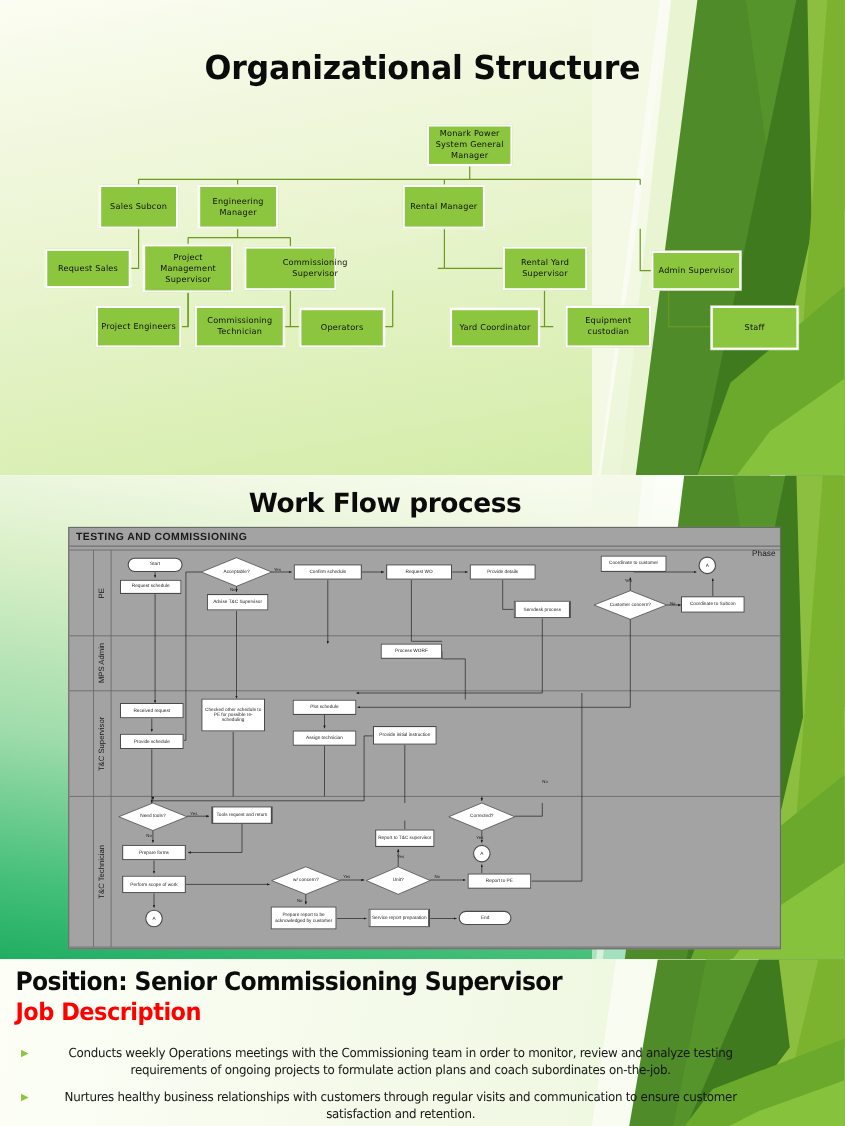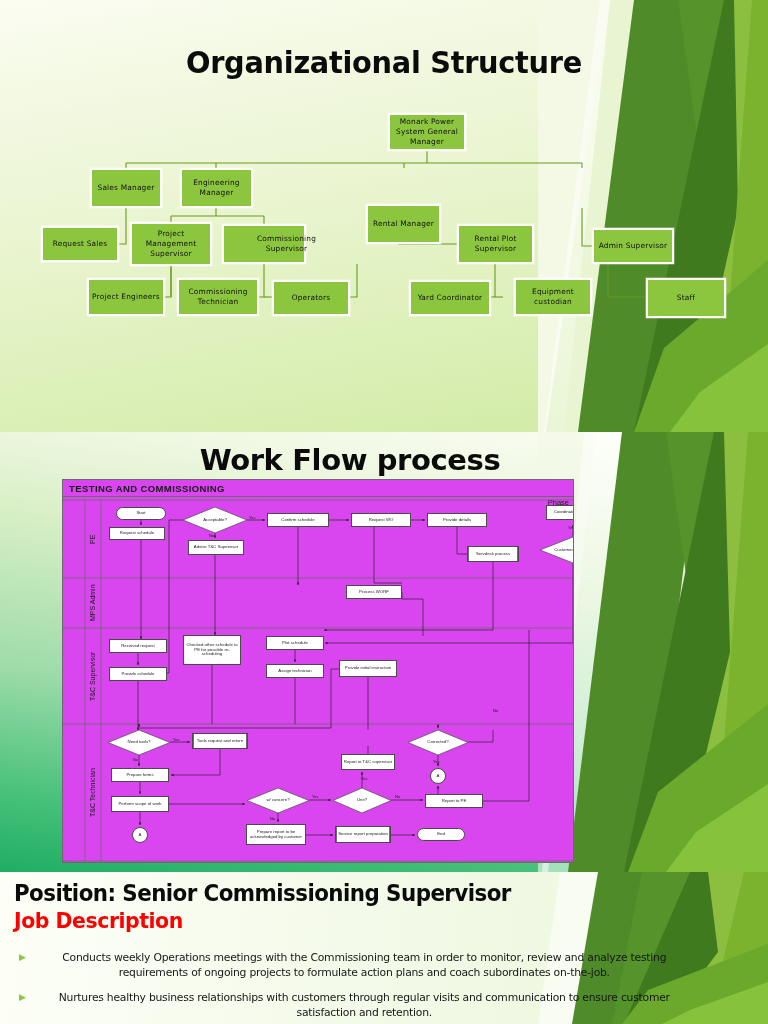--- a/index.html
+++ b/index.html
@@ -53,26 +53,26 @@
     position: absolute; left: 0; top: 432px; width: 768px; height: 440px;
     overflow: hidden;
     background:
       linear-gradient(115deg, rgba(30,170,95,0.0) 52%, rgba(30,170,95,0.0) 100%),
       linear-gradient(188deg, #fdfef7 0%, #f0f8e3 16%, #d8efc6 34%, #9fdcab 62%, #46c07a 86%, #1fae62 100%);
   }
   .s2-title {
     position: absolute; left: 0; top: 443px; width: 700px;
     text-align: center;
     font-family: "DejaVu Sans", sans-serif;
-    font-size: 29px; font-weight: bold; color: #0b0b0b;
+    font-size: 24px; font-weight: bold; color: #0b0b0b;
     letter-spacing: -0.4px;
   }
   .flowwrap {
-    position: absolute; left: 62px; top: 479px; width: 512px; height: 384px;
-    background: #d946ef;
+    position: absolute; left: 62px; top: 479px; width: 648px; height: 384px;
+    background: #a3a3a3;
     border: 1px solid #6a6a6a;
     overflow: hidden;
   }
   .flow-head {
     position: absolute; left: 0; top: 0; width: 100%; height: 17px;
     border-bottom: 1px solid #6a6a6a;
     font-family: "Liberation Sans", sans-serif;
     font-size: 9.5px; font-weight: bold; color: #1a1a1a;
     letter-spacing: 0.4px;
     display: flex; align-items: center; padding-left: 6px;
@@ -203,27 +203,27 @@
           <path d="M495,264 L495,297"></path>
           <path d="M491,297 L503,297"></path>
 
           <path d="M582,208 L582,246 L592,246"></path>
 
           <path d="M608,264 L608,297 L646,297"></path>
         </g>
       </svg>
 
       <div class="obox" style="left:388px;top:113px;width:78px;height:38px;">Monark Power System General Manager</div>
-      <div class="obox" style="left:90px;top:168px;width:72px;height:40px;">Sales Manager</div>
+      <div class="obox" style="left:90px;top:168px;width:72px;height:40px;">Sales Subcon</div>
       <div class="obox" style="left:180px;top:168px;width:73px;height:40px;">Engineering Manager</div>
-      <div class="obox" style="left:366px;top:168px;width:75px;height:40px;margin-top:36px;">Rental Manager</div>
+      <div class="obox" style="left:366px;top:168px;width:75px;height:40px;">Rental Manager</div>
       <div class="obox" style="left:41px;top:226px;width:78px;height:36px;">Request Sales</div>
       <div class="obox" style="left:130px;top:222px;width:82px;height:44px;">Project Management Supervisor</div>
       <div class="obox" style="left:222px;top:224px;width:84px;height:40px;padding-left:47px;">Commissioning Supervisor</div>
-      <div class="obox" style="left:457px;top:224px;width:77px;height:40px;">Rental Plot Supervisor</div>
+      <div class="obox" style="left:457px;top:224px;width:77px;height:40px;">Rental Yard Supervisor</div>
       <div class="obox" style="left:592px;top:228px;width:82px;height:36px;">Admin Supervisor</div>
       <div class="obox" style="left:87px;top:278px;width:78px;height:38px;">Project Engineers</div>
       <div class="obox" style="left:177px;top:278px;width:82px;height:38px;">Commissioning Technician</div>
       <div class="obox" style="left:272px;top:280px;width:78px;height:36px;">Operators</div>
       <div class="obox" style="left:409px;top:280px;width:82px;height:36px;">Yard Coordinator</div>
       <div class="obox" style="left:503px;top:278px;width:78px;height:38px;margin-left:11px;">Equipment custodian</div>
       <div class="obox" style="left:646px;top:278px;width:80px;height:40px;">Staff</div>
     </div>
   </div>
 

